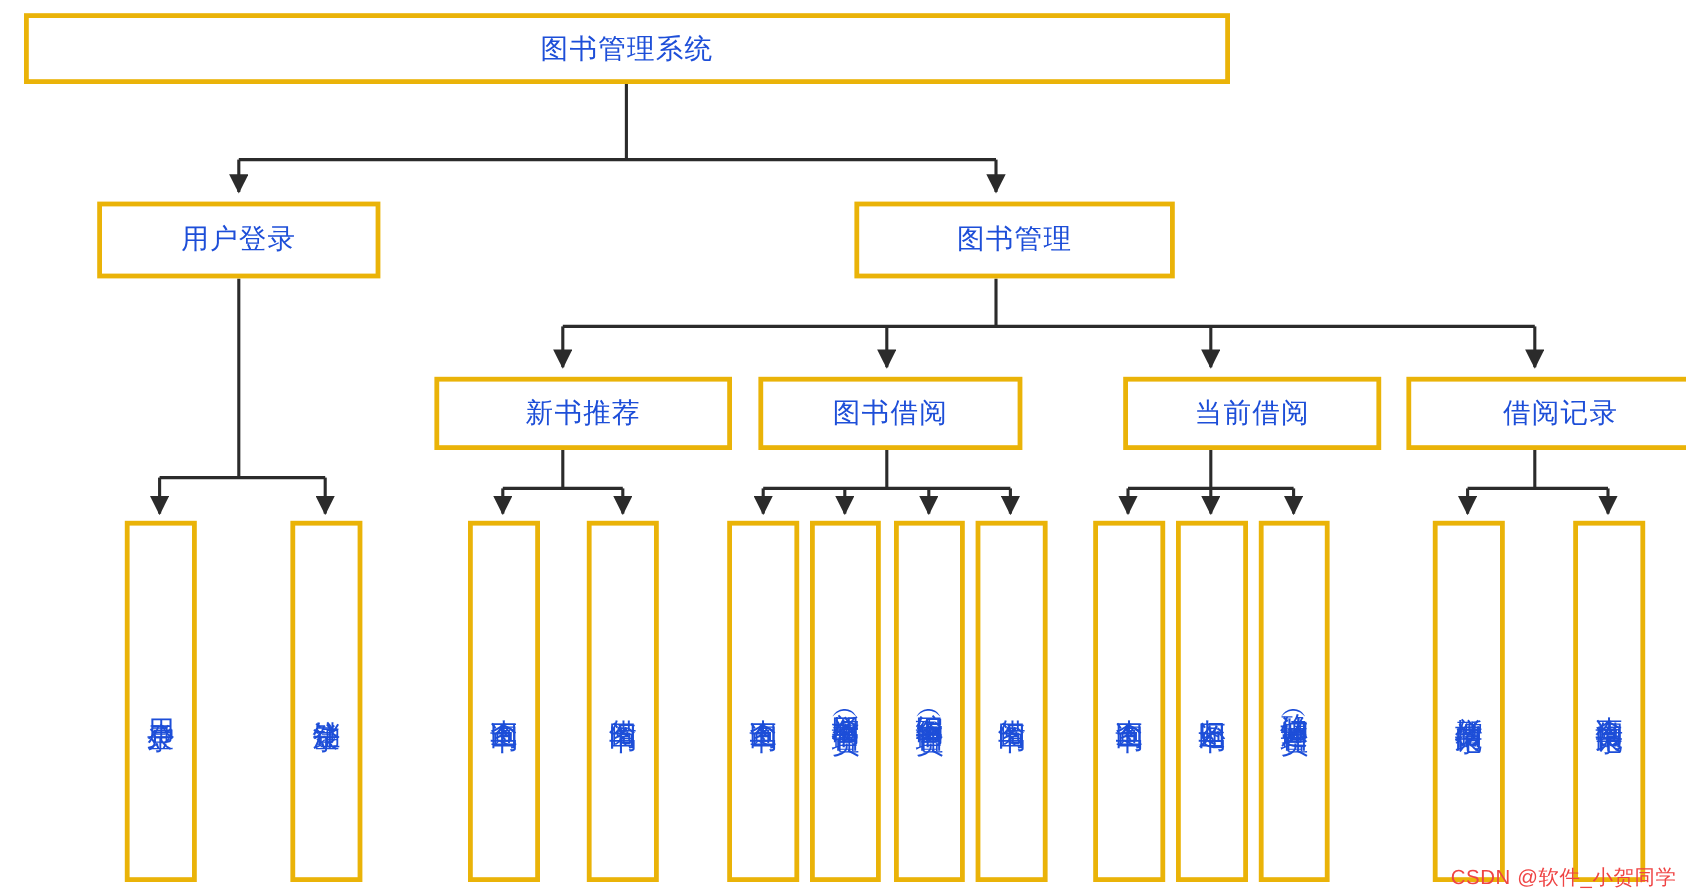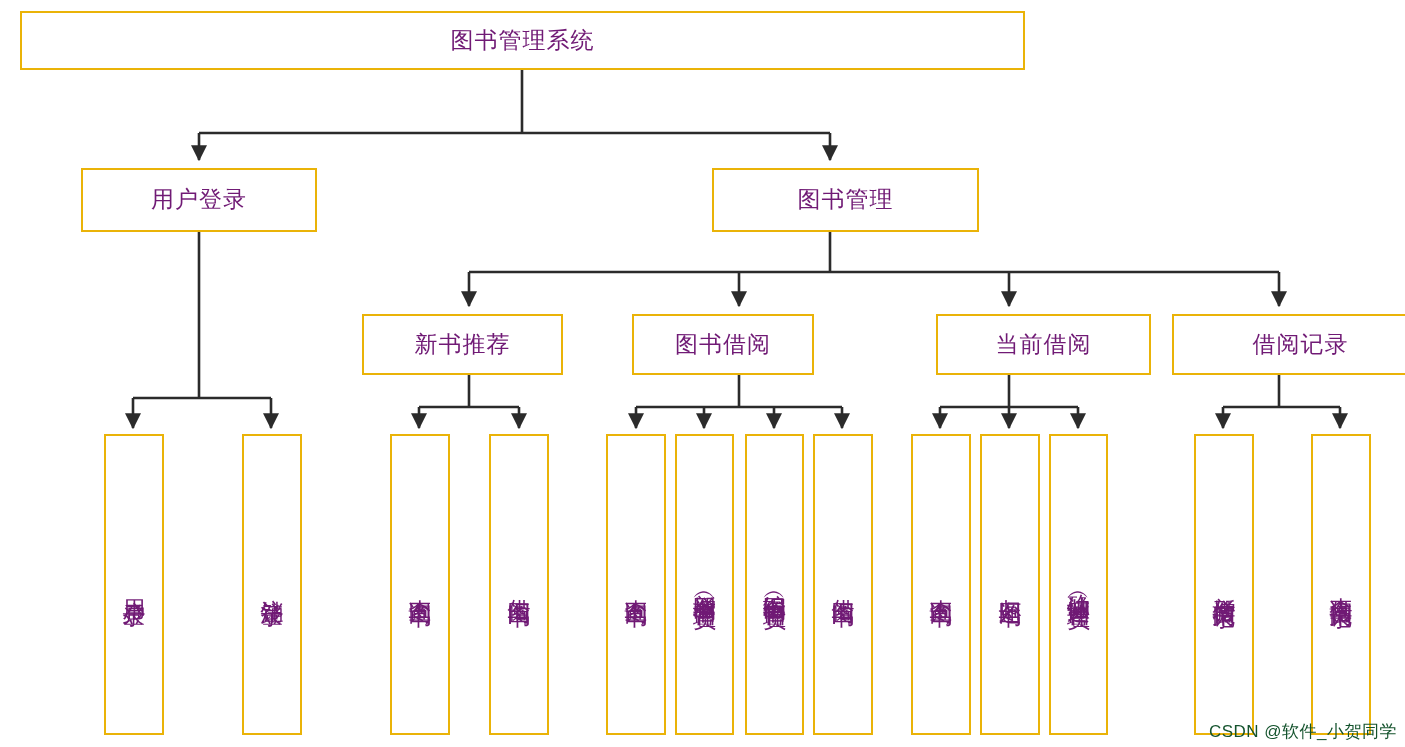--- a/index.html
+++ b/index.html
@@ -21,26 +21,26 @@
     position: absolute;
     left: 0;
     top: 0;
     width: 1405px;
     height: 747px;
     pointer-events: none;
   }
   .node {
     position: absolute;
     box-sizing: border-box;
-    border: 2px solid #eab308;
+    border: 4px solid #eab308;
     background: #ffffff;
     display: flex;
     align-items: center;
     justify-content: center;
-    color: #701a75;
+    color: #1d4ed8;
   }
   .node.horizontal {
     font-size: 23px;
     letter-spacing: 1px;
     line-height: 1.1;
   }
   .node.vertical {
     writing-mode: vertical-rl;
     text-orientation: upright;
     font-size: 23px;
@@ -52,21 +52,21 @@
   }
   .node .label {
     display: block;
     white-space: pre;
   }
   #watermark {
     position: absolute;
     right: 8px;
     bottom: 4px;
     font-size: 17px;
-    color: #14532d;
+    color: #ef4444;
     letter-spacing: 0.5px;
     white-space: nowrap;
   }
 </style>
 </head>
 <body>
 
 <div id="diagram-root">
 
   <svg id="edge-layer" viewBox="0 0 1405 747" width="1405" height="747">
@@ -123,24 +123,24 @@
     <span class="label">图书管理系统</span>
   </div>
 
   <div class="node horizontal" style="left:81px; top:168px; width:236px; height:64px;">
     <span class="label">用户登录</span>
   </div>
   <div class="node horizontal" style="left:712px; top:168px; width:267px; height:64px;">
     <span class="label">图书管理</span>
   </div>
 
-  <div class="node horizontal" style="left:362px; top:314px; width:201px; height:61px;">
+  <div class="node horizontal" style="left:362px; top:314px; width:248px; height:61px;">
     <span class="label">新书推荐</span>
   </div>
-  <div class="node horizontal" style="left:632px; top:314px; width:182px; height:61px;">
+  <div class="node horizontal" style="left:632px; top:314px; width:220px; height:61px;">
     <span class="label">图书借阅</span>
   </div>
   <div class="node horizontal" style="left:902px; top:314px; width:215px; height:61px;margin-left:34px;">
     <span class="label">当前借阅</span>
   </div>
   <div class="node horizontal" style="left:1172px; top:314px; width:257px; height:61px;">
     <span class="label">借阅记录</span>
   </div>
 
   <div class="node vertical" style="left:104px; top:434px; width:60px; height:301px;">

